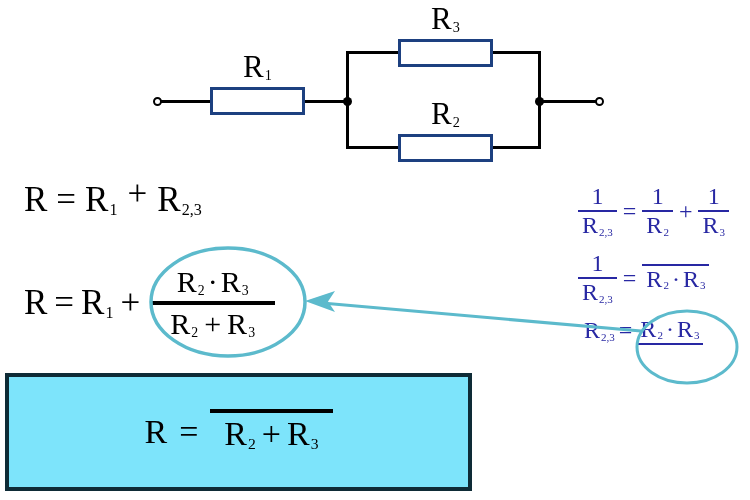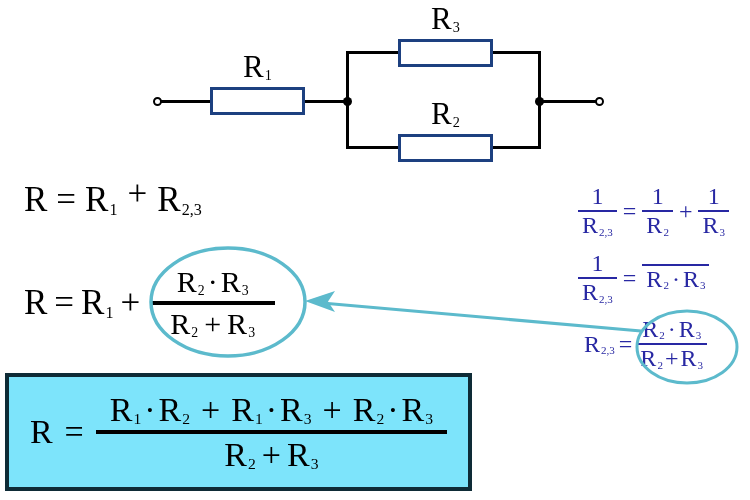--- a/index.html
+++ b/index.html
@@ -118,29 +118,27 @@
       <span class="den"><span>R</span><sub class="sb">2</sub><span class="mdot">·</span><span>R</span><sub class="sb">3</sub></span>
     </span>
   </div>
 
   <div class="fxrow blue bfC">
     <span><span>R</span><sub class="sb">2,3</sub></span>
     <span>=</span>
     <span class="frac">
       <span class="num"><span>R</span><sub class="sb">2</sub><span class="mdot">·</span><span>R</span><sub class="sb">3</sub></span>
       <span class="bar"></span>
-      <span class="den"><span>R</span><sub class="sb">2</sub><span class="fplus">+</span><span>R</span><sub class="sb">3</sub></span>
     </span>
   </div>
 
   <div class="result-box">
     <span>R</span>
     <span>=</span>
     <span class="frac">
-      <span class="num"><span>R</span><sub class="sb">1</sub><span class="mdot">·</span><span>R</span><sub class="sb">2</sub><span class="fplus">+</span><span>R</span><sub class="sb">1</sub><span class="mdot">·</span><span>R</span><sub class="sb">3</sub><span class="fplus">+</span><span>R</span><sub class="sb">2</sub><span class="mdot">·</span><span>R</span><sub class="sb">3</sub></span>
       <span class="bar"></span>
       <span class="den"><span>R</span><sub class="sb">2</sub><span class="fplus">+</span><span>R</span><sub class="sb">3</sub></span>
     </span>
   </div>
 
   <svg class="overlay" width="750" height="500" viewBox="0 0 750 500">
     <ellipse cx="228" cy="302" rx="77" ry="54" fill="none" stroke-width="3.5" stroke="#5cbacc"></ellipse>
     <ellipse cx="687" cy="347" rx="50" ry="36" fill="none" stroke-width="3" stroke="#5cbacc"></ellipse>
     <line x1="641" y1="331" x2="322" y2="303" stroke-width="3.2" stroke="#5cbacc"></line>
     <polygon points="305,301 335,291 328,301.5 335,312" fill="#5cbacc"></polygon>

